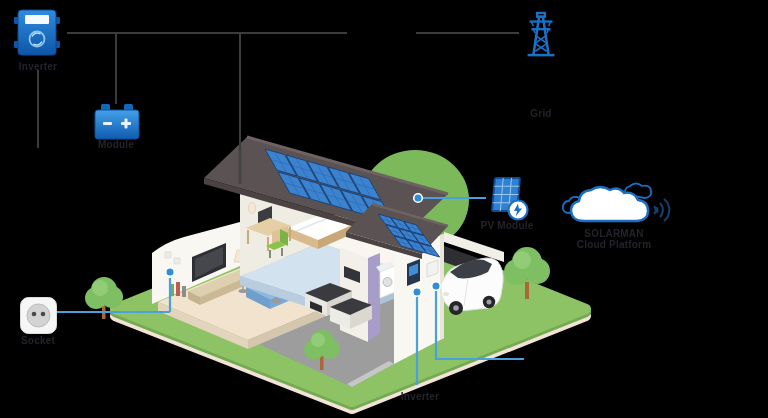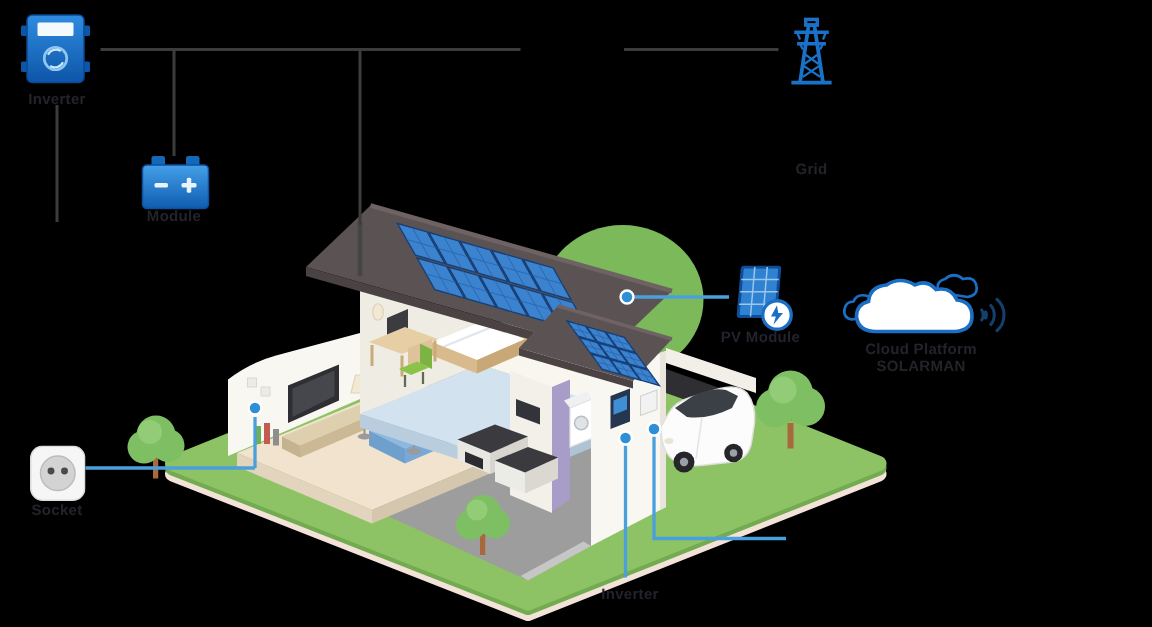--- a/index.html
+++ b/index.html
@@ -345,19 +345,19 @@
       <circle cx="14" cy="17" r="2.3" fill="#4a4a4a"></circle>
       <circle cx="23" cy="17" r="2.3" fill="#4a4a4a"></circle>
     </svg>
   </div>
 
   <div class="lbl" style="left:-12px;top:61px;width:100px;">Inverter</div>
   <div class="lbl" style="left:66px;top:139px;width:100px;">Module</div>
   <div class="lbl" style="left:491px;top:71px;width:100px;margin-top:37px;">Grid</div>
   <div class="lbl" style="left:457px;top:220px;width:100px;">PV Module</div>
   <div class="lbl" style="left:549px;top:228px;width:130px;">
+    <div>SOLARMAN</div>
     <div>Cloud Platform</div>
-    <div>SOLARMAN</div>
   </div>
   <div class="lbl" style="left:-12px;top:335px;width:100px;">Socket</div>
   <div class="lbl" style="left:370px;top:391px;width:100px;">Inverter</div>
 
 </div>
 
 </body></html>

